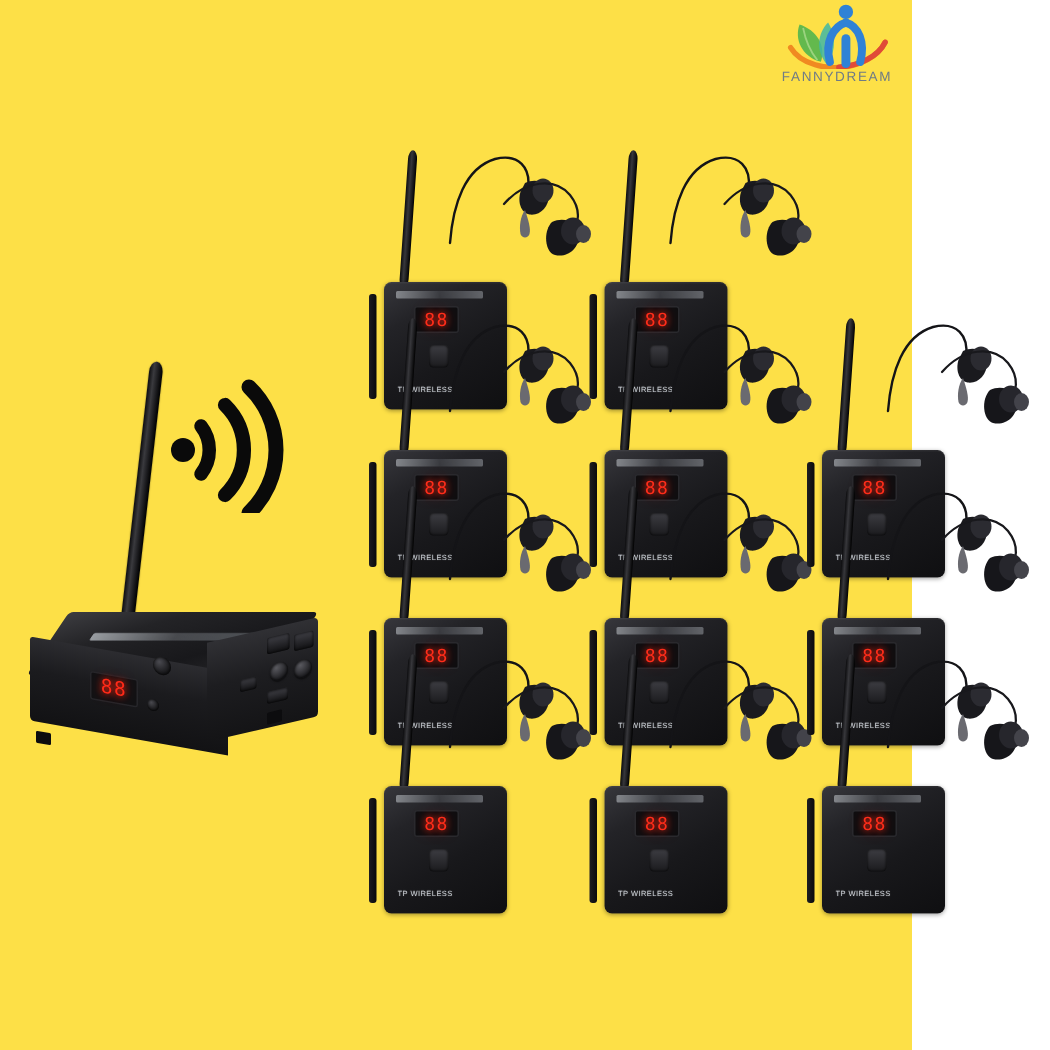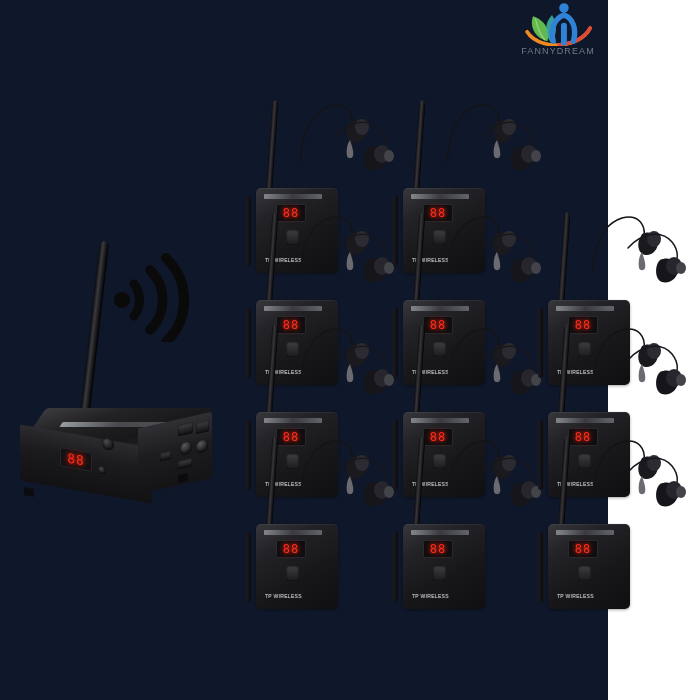--- a/index.html
+++ b/index.html
@@ -3,21 +3,21 @@
 <meta charset="utf-8">
 <style>
   html,body{margin:0;padding:0;}
   body{
     width:700px;height:700px;
     background:#ffffff;
     font-family:"Liberation Sans",sans-serif;
     overflow:hidden;
     position:relative;
   }
-  #stage{position:absolute;left:0;top:0;width:608px;height:700px;background:#0f172a;}
+  #stage{position:absolute;left:0;top:0;width:608px;height:700px;background:#fde047;}
 
   
   #brand{position:absolute;right:6px;top:2px;width:88px;height:62px;}
   #brand .mark{position:absolute;left:8px;top:0;width:72px;height:44px;}
   #brand .name{
     position:absolute;left:0;top:44px;width:88px;
     text-align:center;font-size:9px;letter-spacing:1.1px;
     color:#6f7b86;font-family:"Liberation Sans",sans-serif;
   }
 

